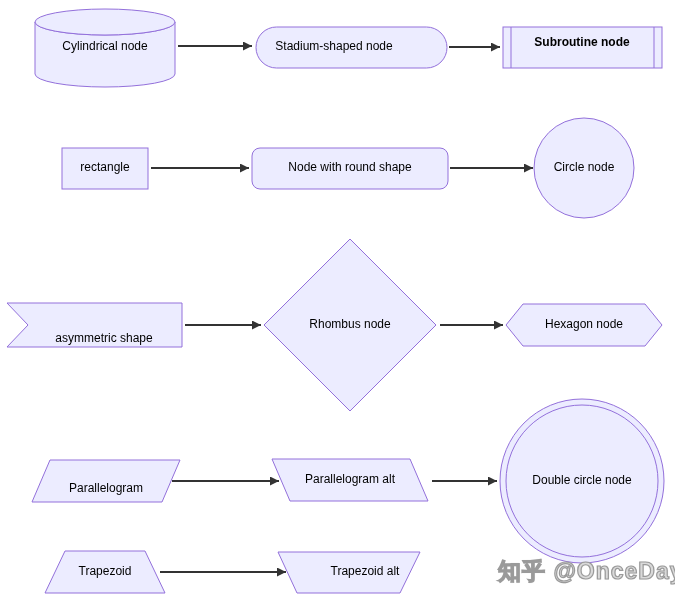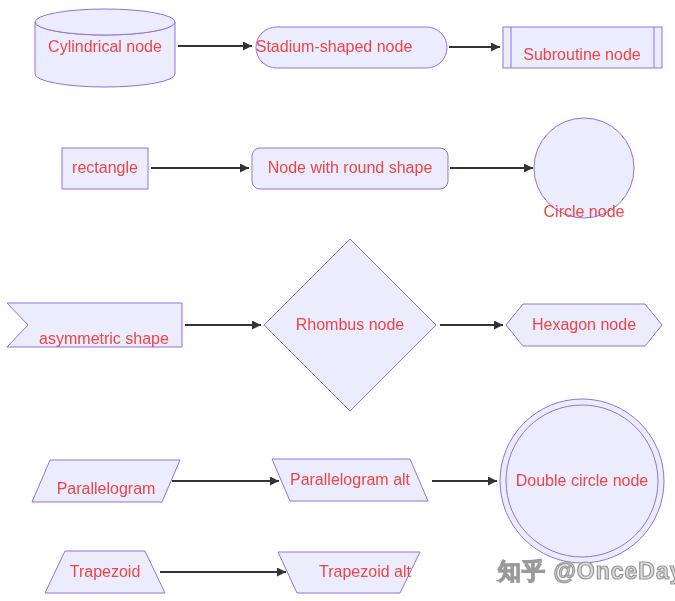--- a/index.html
+++ b/index.html
@@ -30,22 +30,22 @@
     stroke-width: 1;
   }
   .edge-line {
     stroke: #333333;
     stroke-width: 2;
     fill: none;
   }
   .node-label {
     position: absolute;
     transform: translate(-50%, -50%);
-    font-size: 16px;
-    color: #ef4444;
+    font-size: 12px;
+    color: #000000;
     white-space: nowrap;
     text-align: center;
     line-height: 1.1;
   }
   .watermark {
     position: absolute;
     left: 498px;
     top: 556px;
     font-size: 23px;
     font-weight: bold;
@@ -105,25 +105,25 @@
     <line class="edge-line" marker-end="url(#arrowhead)" x1="450" y1="168" x2="533" y2="168"></line>
     <line class="edge-line" marker-end="url(#arrowhead)" x1="185" y1="325" x2="261" y2="325"></line>
     <line class="edge-line" marker-end="url(#arrowhead)" x1="440" y1="325" x2="503" y2="325"></line>
     <line class="edge-line" marker-end="url(#arrowhead)" x1="172" y1="481" x2="279" y2="481"></line>
     <line class="edge-line" marker-end="url(#arrowhead)" x1="432" y1="481" x2="497" y2="481"></line>
     <line class="edge-line" marker-end="url(#arrowhead)" x1="160" y1="572" x2="286" y2="572"></line>
   </svg>
 
   <div class="node-label" style="left:105px; top:47px;">Cylindrical node</div>
   <div class="node-label" style="left:334px; top:47px;">Stadium-shaped node</div>
-  <div class="node-label" style="left:582px; top:55px;">Subroutine node</div>
+  <div class="node-label" style="left:582px; top:43px;font-weight:bold;">Subroutine node</div>
 
   <div class="node-label" style="left:105px; top:168px;">rectangle</div>
   <div class="node-label" style="left:350px; top:168px;">Node with round shape</div>
-  <div class="node-label" style="left:584px; top:168px;margin-top:44px;">Circle node</div>
+  <div class="node-label" style="left:584px; top:168px;">Circle node</div>
 
   <div class="node-label" style="left:104px; top:339px;">asymmetric shape</div>
   <div class="node-label" style="left:350px; top:325px;">Rhombus node</div>
   <div class="node-label" style="left:584px; top:325px;">Hexagon node</div>
 
   <div class="node-label" style="left:106px; top:481px;margin-top:8px;">Parallelogram</div>
   <div class="node-label" style="left:350px; top:480px;">Parallelogram alt</div>
   <div class="node-label" style="left:582px; top:481px;">Double circle node</div>
 
   <div class="node-label" style="left:105px; top:572px;">Trapezoid</div>

